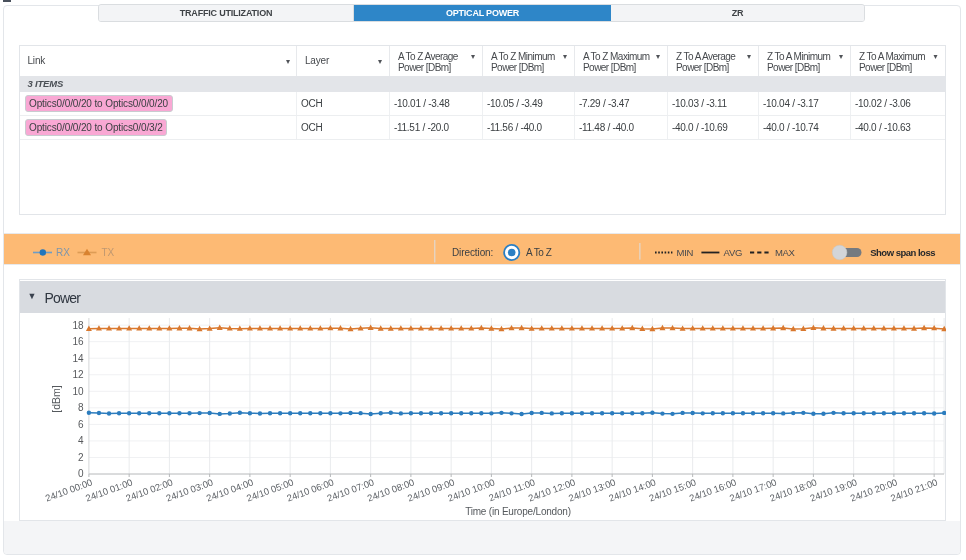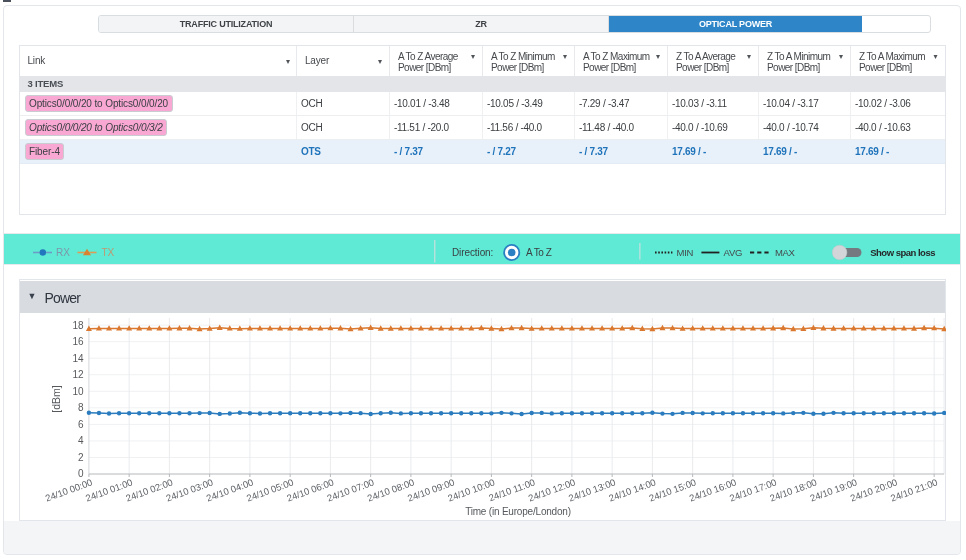--- a/index.html
+++ b/index.html
@@ -1,49 +1,49 @@
 <!DOCTYPE html>
 <html><head><meta charset="utf-8"><style>
 *{margin:0;padding:0;box-sizing:border-box;}
 body{width:966px;height:560px;background:#fff;font-family:"Liberation Sans",sans-serif;position:relative;overflow:hidden;}
 .card{position:absolute;left:3px;top:5px;width:958px;height:550px;border:1px solid #e3e6ea;border-radius:4px;background:#fff;}
 
-.tabs{position:absolute;left:98px;top:15px;width:833px;height:18px;display:flex;border-radius:3px;overflow:hidden;border:1px solid #dadde0;}
+.tabs{position:absolute;left:98px;top:4px;width:767px;height:18px;display:flex;border-radius:3px;overflow:hidden;border:1px solid #dadde0;}
 .tab{flex:none;width:255px;background:#f3f4f6;color:#3f4347;font-size:9px;font-weight:bold;letter-spacing:-0.2px;text-align:center;line-height:16.5px;border-right:1px solid #dadde0;}
 .tab:last-child{border-right:none;}
 .tab.act{background:#2e86c8;color:#fff;width:257px;border-right:none;}
 .tab:last-child{width:253px;}
 
 .tblcard{position:absolute;left:18.5px;top:44.5px;width:927px;height:170.5px;border:1px solid #e2e5e9;background:#fff;}
 table{border-collapse:collapse;table-layout:fixed;width:925px;font-size:10px;color:#3c4043;}
 th{font-weight:normal;text-align:left;vertical-align:top;padding:5px 0 0 8px;height:30.5px;position:relative;font-size:10px;color:#46494d;letter-spacing:-0.55px;border-right:1px solid #e7e9ec;line-height:11.5px;}
 th.sl{letter-spacing:-0.2px;}
 th .sub{letter-spacing:-0.55px;}
 th .caret{position:absolute;top:5px;right:7px;font-size:8px;color:#505358;letter-spacing:0;}
-tr.band td{background:#e3e5e9;height:15.5px;font-size:9.5px;font-weight:bold;color:#4a4f55;padding-left:8px;letter-spacing:-0.2px;}
+tr.band td{background:#e3e5e9;height:15.5px;font-size:9.5px;font-weight:bold;color:#4a4f55;padding-left:8px;letter-spacing:-0.2px;font-style:italic;}
 td{height:24px;padding-left:4px;border-right:1px solid #eef0f2;border-bottom:1px solid #eceef0;letter-spacing:-0.28px;}
 td:last-child,th:last-child{border-right:none;}
 tr.band td{border-right:none;border-bottom:none;}
 tr.blue td{background:#e8f1fa;color:#1f73ba;font-weight:bold;border-right-color:#e8f1fa;border-bottom-color:#e3ecf5;}
 .chip{display:inline-block;border:1px solid #c9ccd0;border-radius:3px;background:#f9a8d4;padding:1.5px 3.5px 2px;font-size:10px;letter-spacing:-0.12px;color:#3c4043;font-weight:normal;}
 
-.strip{position:absolute;left:4px;top:233px;width:956px;height:32px;background:#5eead4;border-top:1px solid #e7e9ec;border-bottom:1px solid #e7e9ec;}
+.strip{position:absolute;left:4px;top:233px;width:956px;height:32px;background:#fdba74;border-top:1px solid #e7e9ec;border-bottom:1px solid #e7e9ec;}
 
 .chartcard{position:absolute;left:18.5px;top:279px;width:927px;height:242px;border:1px solid #e2e5e9;background:#fff;}
 .pband{position:absolute;left:0;top:0;width:100%;height:32px;background:#d8dbe0;}
 .footer{position:absolute;left:4px;top:516px;width:956px;height:33px;background:#f4f5f7;border-radius:0 0 4px 4px;}
 </style></head>
 <body>
 <div style="position:absolute;left:3px;top:0;width:8px;height:1.5px;background:#4a515c;"></div>
 <div class="card"></div>
 <div class="footer" style="position:absolute;left:4px;top:521px;height:33px;"></div>
 <div class="tabs">
 <div class="tab">TRAFFIC UTILIZATION</div>
+<div class="tab act">OPTICAL POWER</div>
 <div class="tab">ZR</div>
-<div class="tab act">OPTICAL POWER</div>
 </div>
 <div class="tblcard">
 <table>
 <colgroup>
         <col style="width:277px">
         <col style="width:93px">
         <col style="width:93px">
         <col style="width:92px">
         <col style="width:93px">
         <col style="width:91px">
@@ -68,38 +68,28 @@
           <td style="padding-left:5px;"><span class="chip">Optics0/0/0/20 to Optics0/0/0/20</span></td>
           <td>OCH</td>
           <td>-10.01 / -3.48</td>
           <td>-10.05 / -3.49</td>
           <td>-7.29 / -3.47</td>
           <td>-10.03 / -3.11</td>
           <td>-10.04 / -3.17</td>
           <td>-10.02 / -3.06</td>
         </tr>
 <tr>
-          <td style="padding-left:5px;font-style:italic;"><span class="chip">Optics0/0/0/20 to Optics0/0/3/2</span></td>
+          <td style="padding-left:5px;"><span class="chip">Optics0/0/0/20 to Optics0/0/3/2</span></td>
           <td>OCH</td>
           <td>-11.51 / -20.0</td>
           <td>-11.56 / -40.0</td>
           <td>-11.48 / -40.0</td>
           <td>-40.0 / -10.69</td>
           <td>-40.0 / -10.74</td>
           <td>-40.0 / -10.63</td>
-        </tr>
-<tr class="blue">
-          <td style="padding-left:5px;"><span class="chip">Fiber-4</span></td>
-          <td>OTS</td>
-          <td>- / 7.37</td>
-          <td>- / 7.27</td>
-          <td>- / 7.37</td>
-          <td>17.69 / -</td>
-          <td>17.69 / -</td>
-          <td>17.69 / -</td>
         </tr>
 </tbody>
     </table>
 </div>
 <div class="strip">
 <svg width="956" height="32" style="position:absolute;left:0;top:0;">
 <line x1="29" y1="18.5" x2="48" y2="18.5" stroke="#6d9dc6" stroke-width="1.6"></line>
 <circle cx="38.8" cy="18.5" r="3.2" fill="#2176bd"></circle>
 <text x="52" y="22" font-size="10" fill="#7e96ab" font-family="Liberation Sans,sans-serif">RX</text>
 <line x1="73.5" y1="18.5" x2="92.5" y2="18.5" stroke="#dd9c55" stroke-width="1.6"></line>

